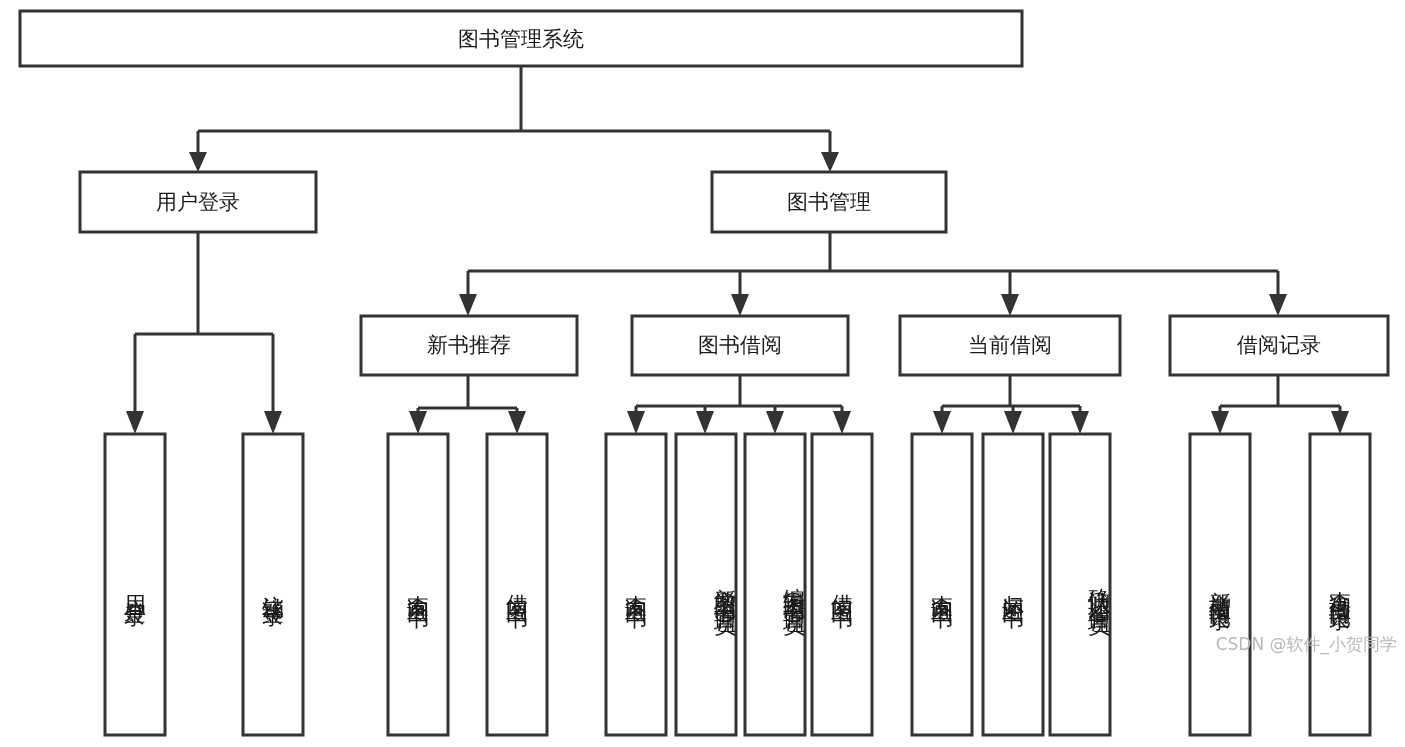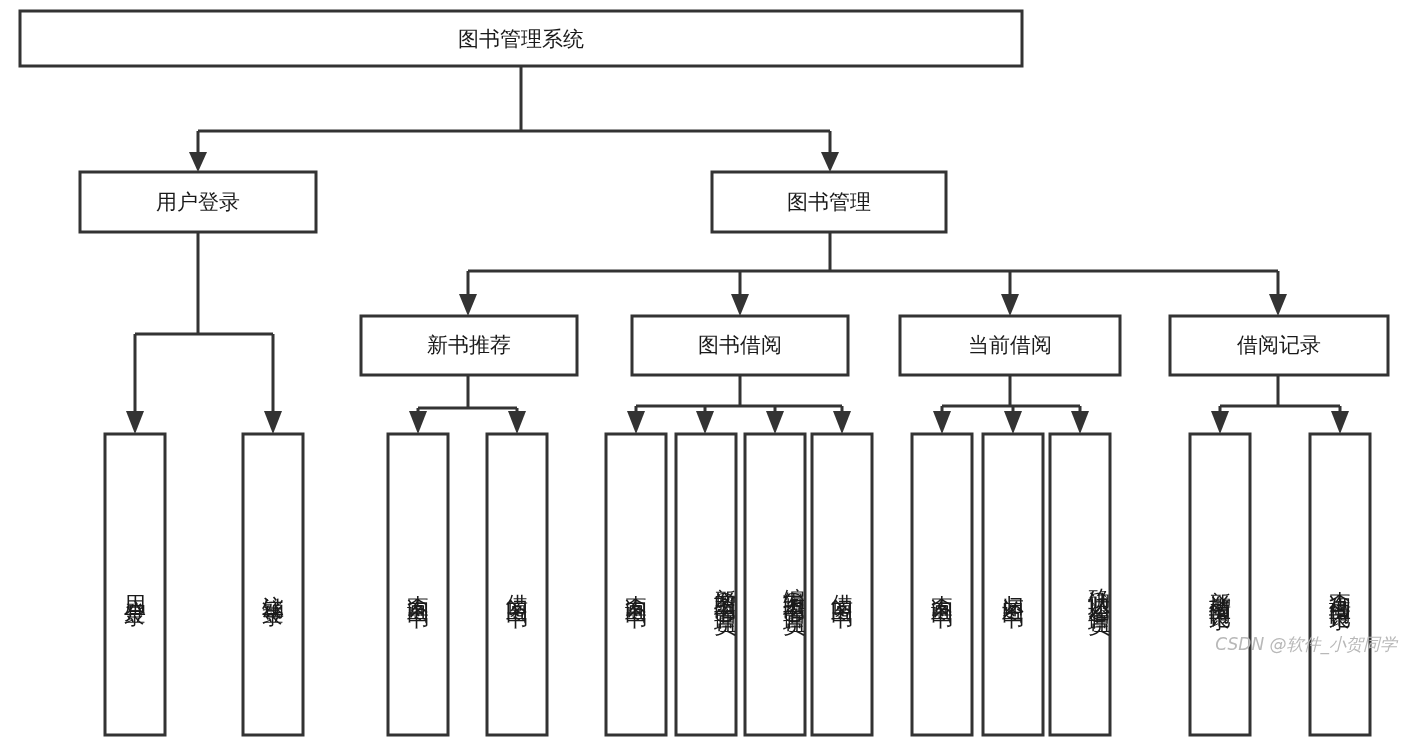--- a/index.html
+++ b/index.html
@@ -47,21 +47,20 @@
   }
   .watermark {
     position: absolute;
     right: 8px;
     bottom: 4px;
     font-family: "DejaVu Sans", "Liberation Sans", sans-serif;
     font-size: 17px;
     color: #b8b8b8;
     white-space: nowrap;
     pointer-events: none;
-    font-style: italic;
   }
 </style>
 </head>
 <body>
 
 <div id="diagram-root">
 
   <svg id="flowchart" viewBox="0 0 1405 747">
 
     <g>

